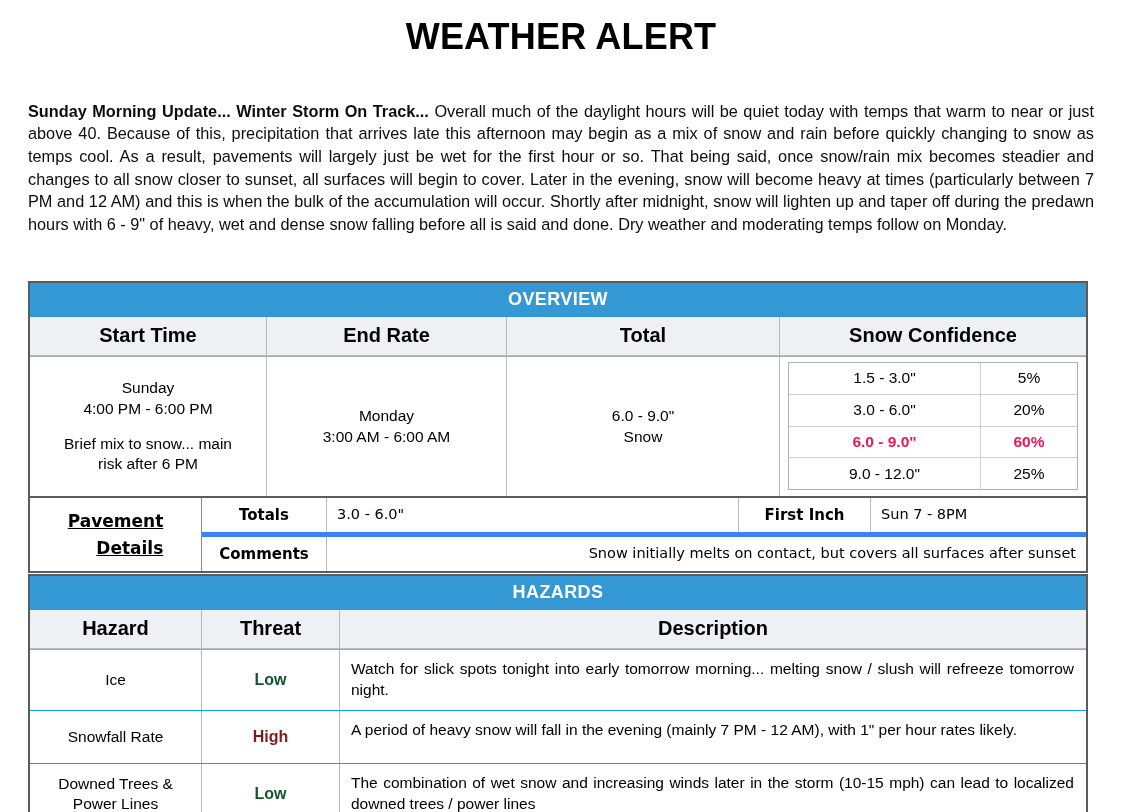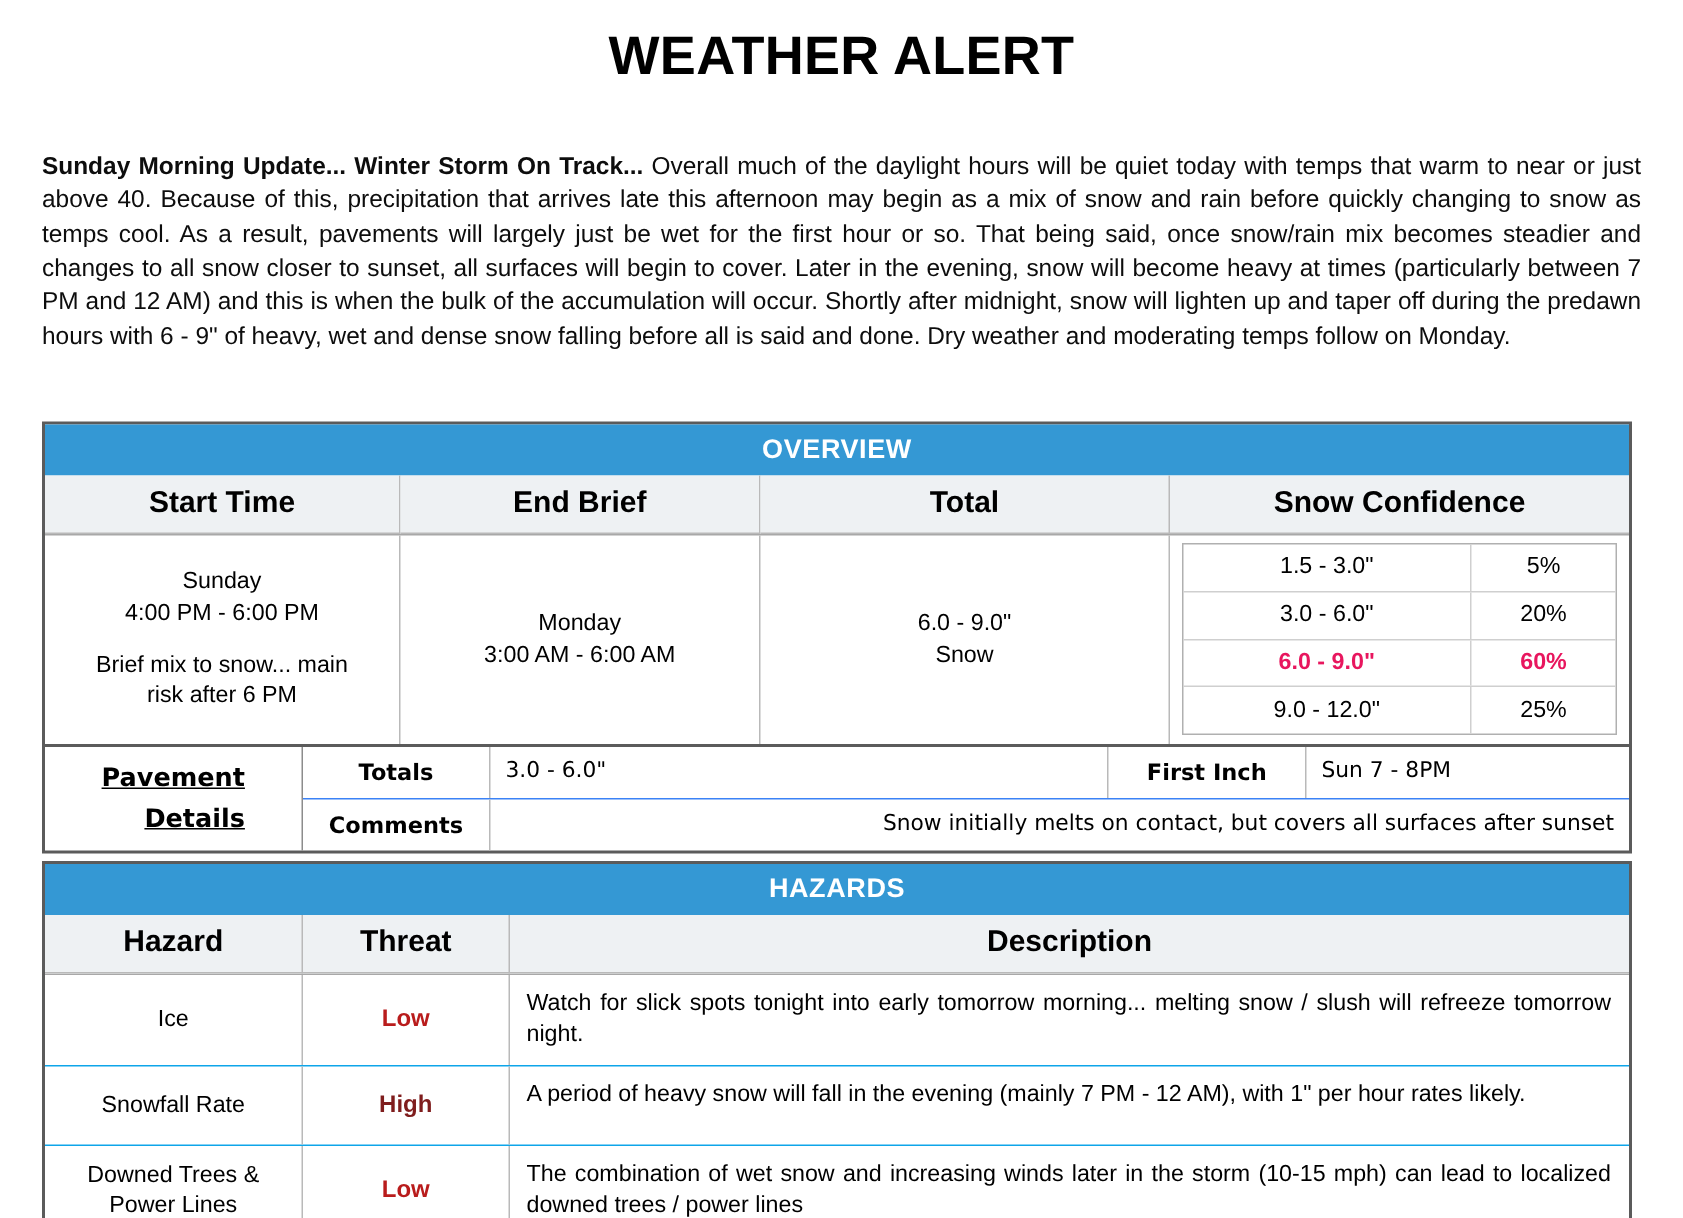--- a/index.html
+++ b/index.html
@@ -144,21 +144,21 @@
     display: flex;
     align-items: center;
     justify-content: center;
     text-align: right;
     padding: 4px;
     text-decoration: underline;
   }
   .pav-right { flex: 1 1 auto; }
   .pav-row {
     display: flex;
-    border-bottom: 1px solid #3b82f6;
+    border-bottom: 5px solid #3b82f6;
   }
   .pav-row:last-child { border-bottom: none; }
   .pav-k {
     width: 125px;
     box-sizing: border-box;
     border-right: 1px solid #b9b9b9;
     font-family: "DejaVu Sans", sans-serif;
     font-weight: bold;
     font-size: 15px;
     text-align: center;
@@ -180,21 +180,21 @@
   #hazards { top: 574px; }
   .hz-c1 { width: 172px; }
   .hz-c2 { width: 138px; }
   .hz-c3 { width: 746px; }
 
   .hz-row { display: flex; border-bottom: 1px solid #0ea5e9; }
   .hz-row:last-child { border-bottom: none; }
   .hz-row .cell { min-height: 52px; }
   .hz-name { line-height: 1.3; }
   .hz-threat { font-weight: bold; font-size: 16px; }
-  .hz-threat.low  { color: #b91c1c; }
+  .hz-threat.low  { color: #14532d; }
   .hz-threat.high { color: #7f1d1d; }
   .hz-desc {
     justify-content: flex-start;
     text-align: justify;
     text-justify: inter-word;
     font-size: 15.5px;
     line-height: 1.35;
     padding: 9px 12px 9px 11px;
     display: block;
   }
@@ -207,21 +207,21 @@
   <div class="title">WEATHER ALERT</div>
 
   <div class="intro"><b>Sunday Morning Update... Winter Storm On Track...</b><span> Overall much of the daylight hours will be quiet today with temps that warm to near or just above 40. Because of this, precipitation that arrives late this afternoon may begin as a mix of snow and rain before quickly changing to snow as temps cool. As a result, pavements will largely just be wet for the first hour or so. That being said, once snow/rain mix becomes steadier and changes to all snow closer to sunset, all surfaces will begin to cover. Later in the evening, snow will become heavy at times (particularly between 7 PM and 12 AM) and this is when the bulk of the accumulation will occur. Shortly after midnight, snow will lighten up and taper off during the predawn hours with 6 - 9" of heavy, wet and dense snow falling before all is said and done. Dry weather and moderating temps follow on Monday.</span></div>
 
   <div class="tbl" id="overview">
 
     <div class="banner">OVERVIEW</div>
 
     <div class="row hdrrow">
       <div class="cell hdr ov-c1">Start Time</div>
-      <div class="cell hdr ov-c2">End Brief</div>
+      <div class="cell hdr ov-c2">End Rate</div>
       <div class="cell hdr ov-c3">Total</div>
       <div class="cell hdr ov-c4">Snow Confidence</div>
     </div>
 
     <div class="row ov-body">
 
       <div class="cell ov-c1">
         <span class="stack">
           <span>Sunday</span><br>
           <span>4:00 PM - 6:00 PM</span>

